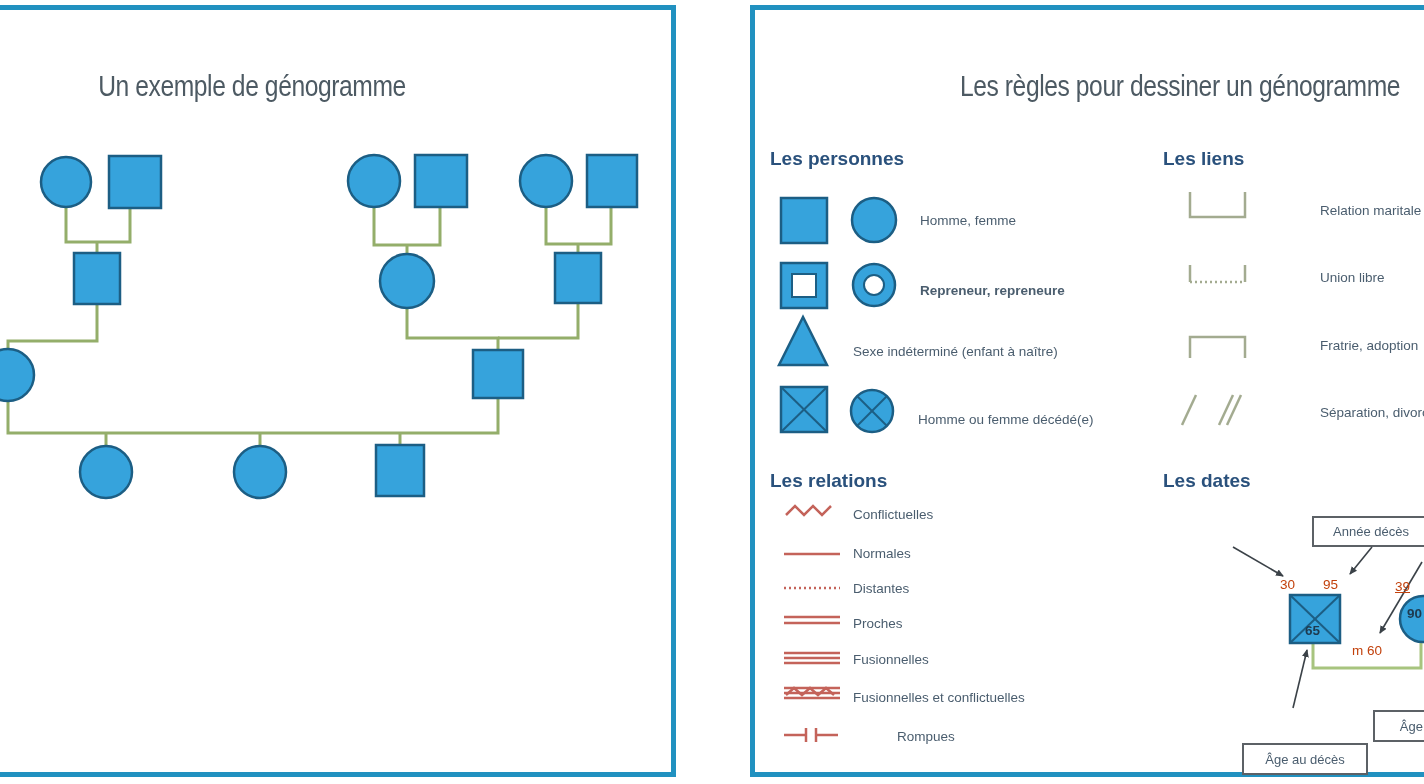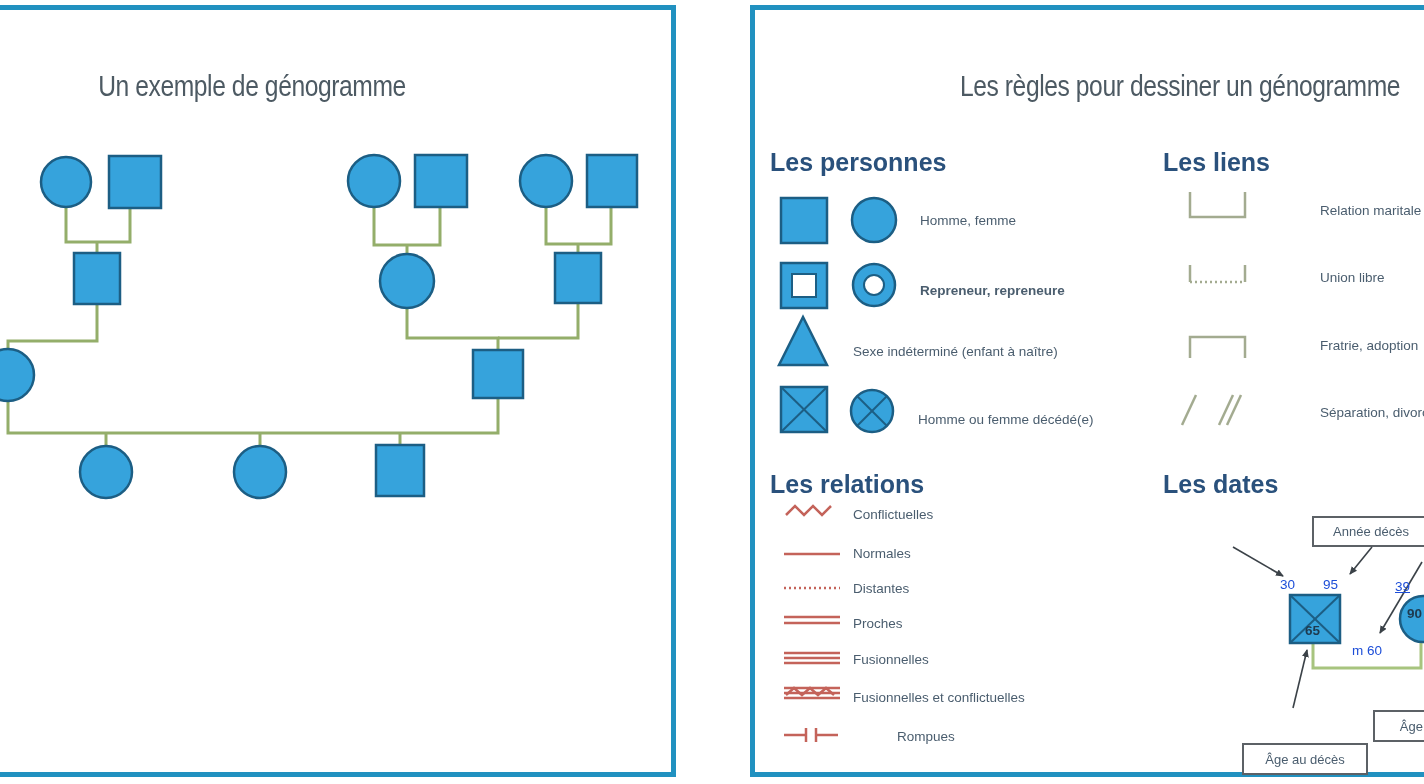--- a/index.html
+++ b/index.html
@@ -6,27 +6,27 @@
   #stage{
     position:relative;width:1424px;height:784px;overflow:hidden;background:#fff;
     font-family:"Liberation Sans",sans-serif;
   }
   .panel{position:absolute;box-sizing:border-box;border:5px solid #2191c0;background:#fff;}
   .title{
     position:absolute;white-space:nowrap;font-size:29px;font-weight:500;color:#4d5a63;
     transform:translateX(-50%) scaleX(.85);transform-origin:center;letter-spacing:-.5px;
   }
   .sec-heading{
-    position:absolute;margin:0;font-size:25px;font-weight:bold;color:#2a517c;white-space:nowrap;
+    position:absolute;margin:0;font-size:19px;font-weight:bold;color:#2a517c;white-space:nowrap;
   }
   .lbl{
     position:absolute;font-size:13.5px;color:#4a5d6e;white-space:nowrap;
   }
   .num{
-    position:absolute;font-size:13.5px;color:#1d4ed8;white-space:nowrap;
+    position:absolute;font-size:13.5px;color:#c2410c;white-space:nowrap;
   }
   .num.onshape{color:#1e3a4f;font-weight:bold;}
   .callout{
     position:absolute;box-sizing:border-box;background:#fff;border:2px solid #5c6166;
     display:flex;align-items:center;justify-content:center;
     font-size:13px;color:#4a5d6e;white-space:nowrap;overflow:hidden;
   }
   svg{position:absolute;overflow:visible;}
   .node{fill:#36a3dc;stroke:#1c5e84;stroke-width:2.5;}
   .fline{fill:none;stroke:#94ae6a;stroke-width:3;}

